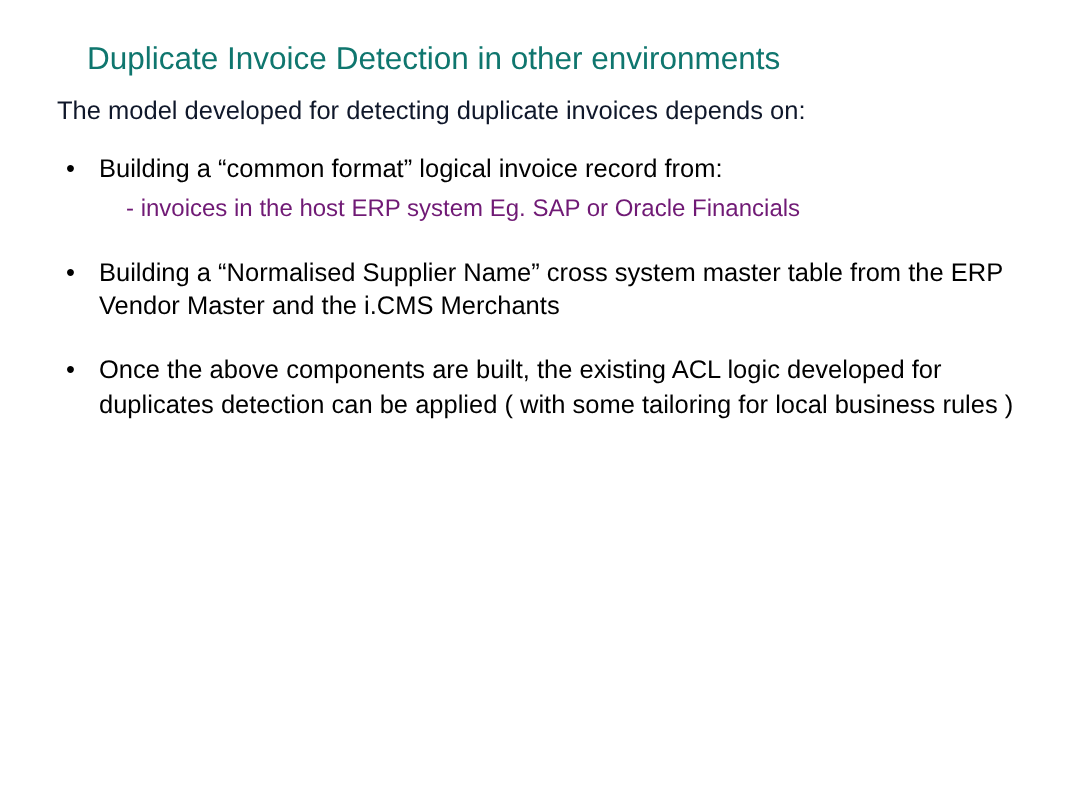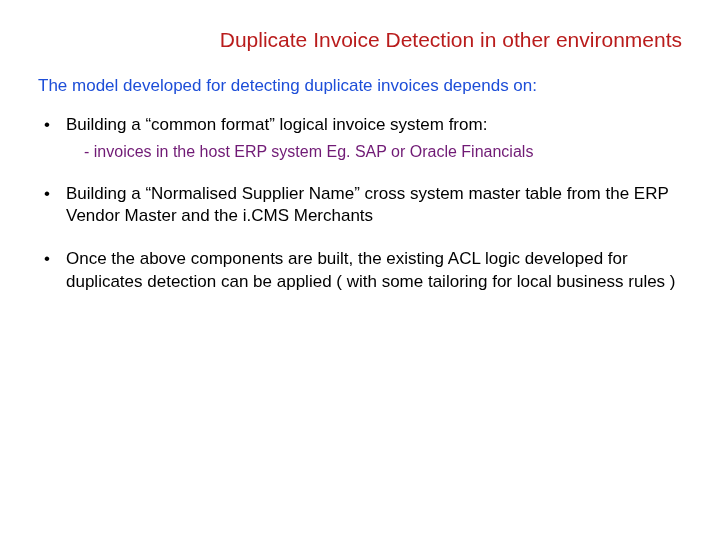--- a/index.html
+++ b/index.html
@@ -8,29 +8,29 @@
       box-sizing: border-box;
     }
     body {
       width: 720px;
       height: 540px;
       background: #ffffff;
       font-family: Arial, Helvetica, sans-serif;
       padding: 28px 38px 0 38px;
     }
     .title {
-      color: #b91c1c;
+      color: #0f766e;
       font-size: 21px;
       font-weight: normal;
-      text-align: right;
-      margin-bottom: 24px;
+      text-align: left;
+      margin-bottom: 12px;
       padding-left: 20px;
     }
     .intro {
-      color: #1d4ed8;
+      color: #0f172a;
       font-size: 17px;
       margin-bottom: 18px;
     }
     .bullet-list {
       list-style: none;
     }
     .bullet-item {
       position: relative;
       padding-left: 28px;
       margin-bottom: 20px;
@@ -59,21 +59,21 @@
   </style>
 </head>
 <body>
 
 <h1 class="title">Duplicate Invoice Detection in other environments</h1>
 
 <p class="intro">The model developed for detecting duplicate invoices depends on:</p>
 
 <ul class="bullet-list">
   <li class="bullet-item">
-    <span>Building a “common format” logical invoice system from:</span>
+    <span>Building a “common format” logical invoice record from:</span>
     <ul class="sub-list">
       <li class="sub-item">- invoices in the host ERP system Eg. SAP or Oracle Financials</li>
     </ul>
   </li>
   <li class="bullet-item">
     <span>Building a “Normalised Supplier Name” cross system master table from the ERP Vendor Master and the i.CMS Merchants</span>
   </li>
   <li class="bullet-item">
     <span>Once the above components are built, the existing ACL logic developed for duplicates detection can be applied ( with some tailoring for local business rules )</span>
   </li>

